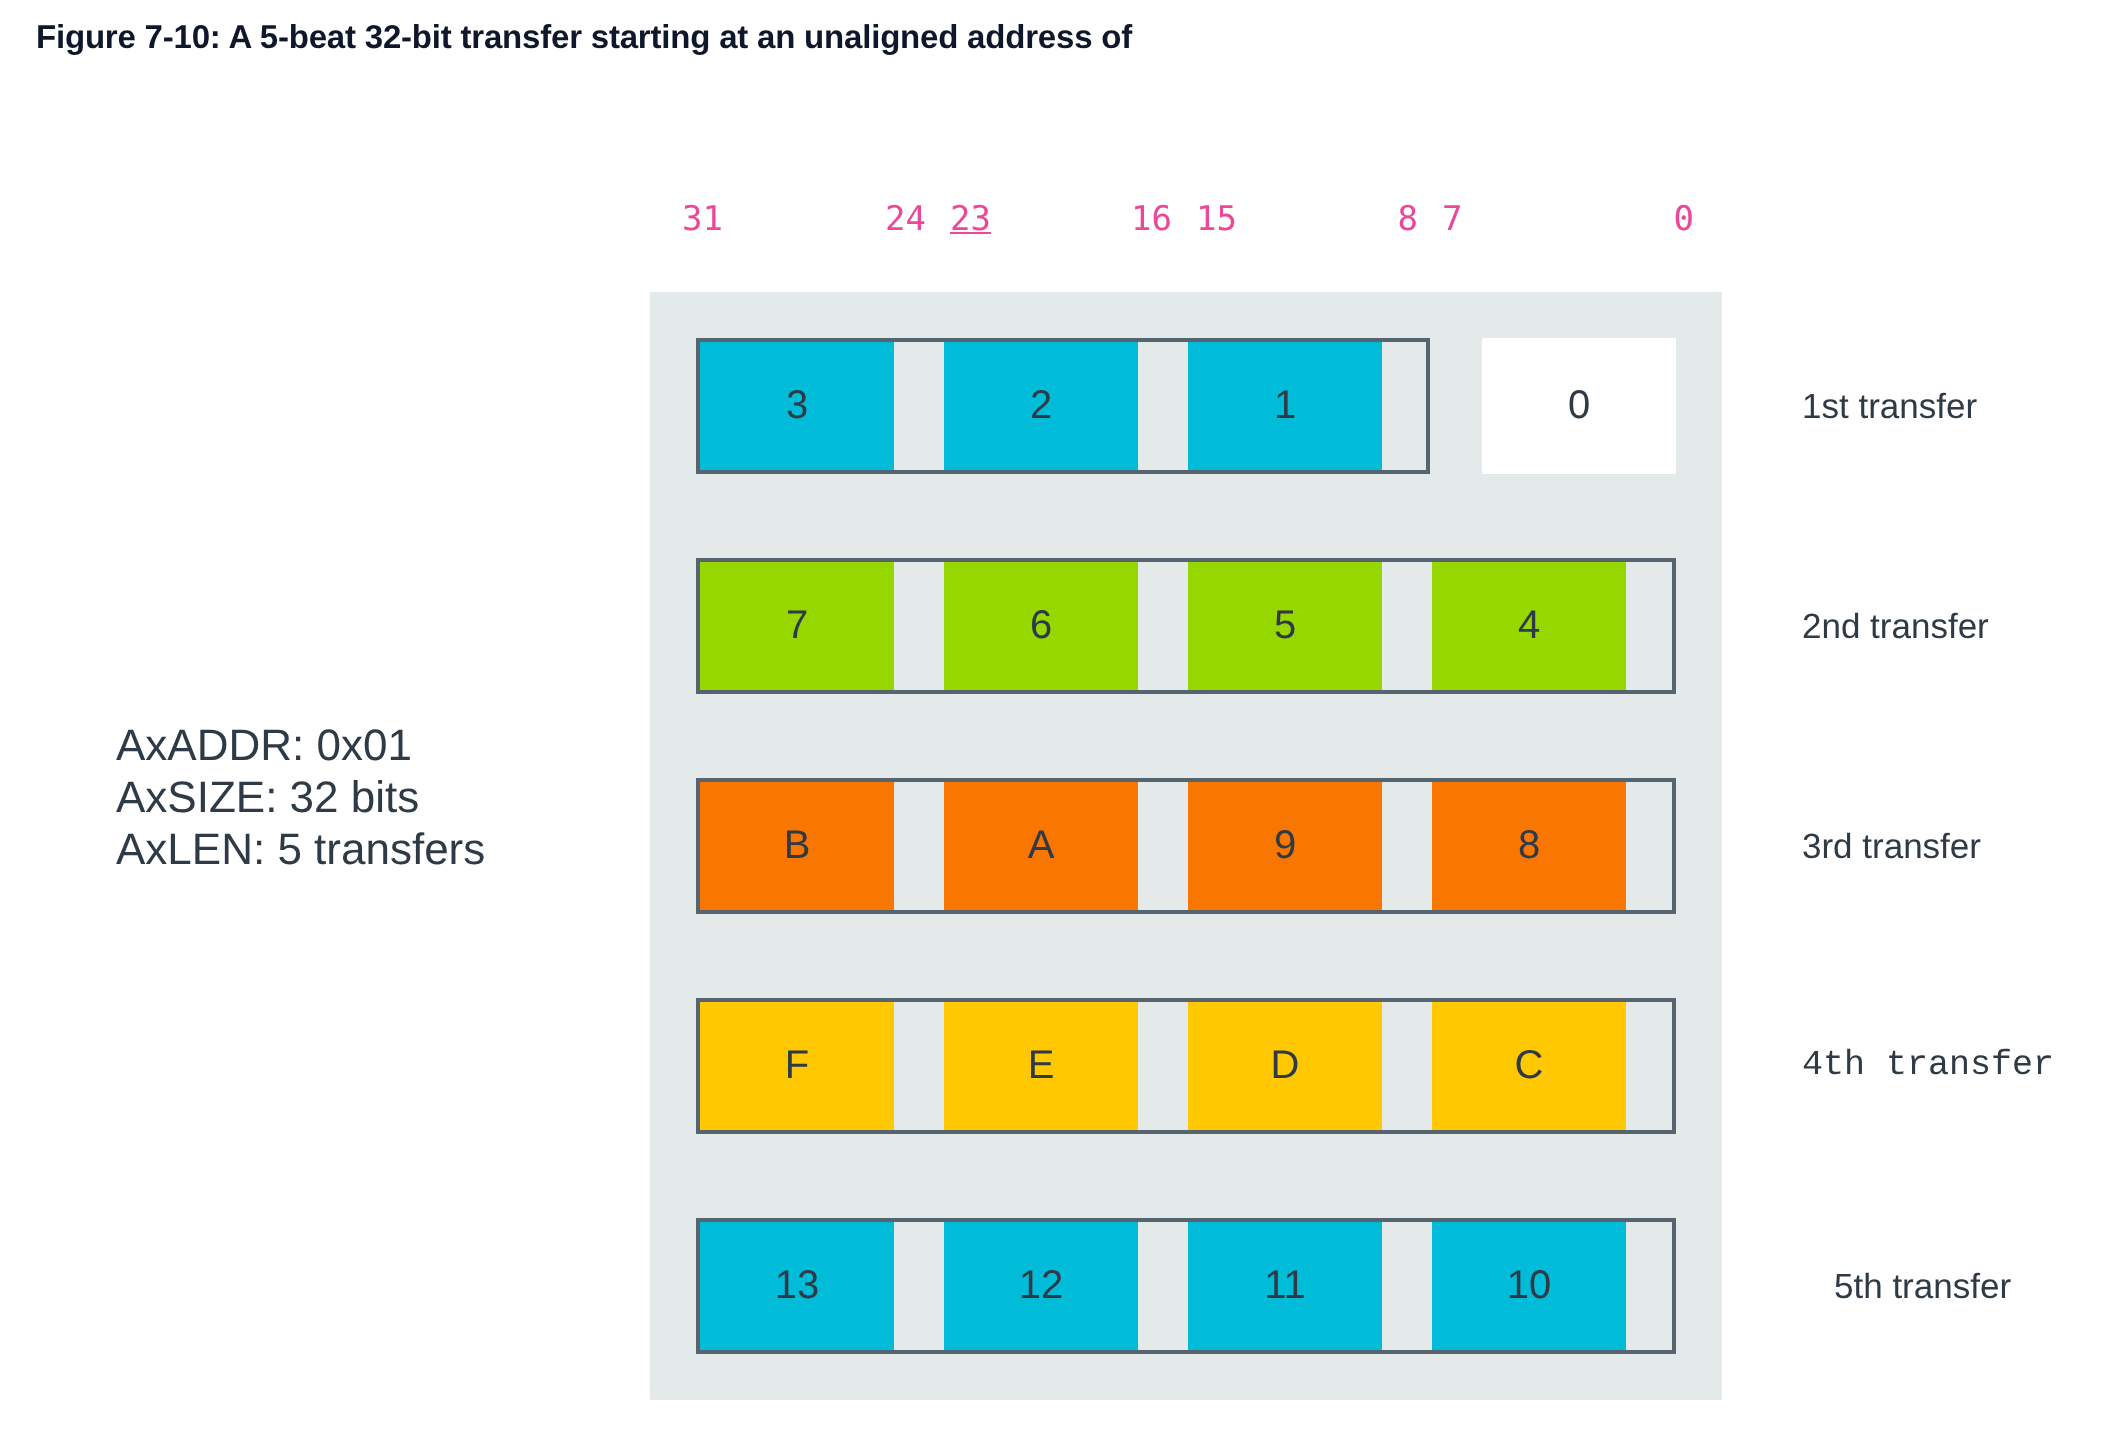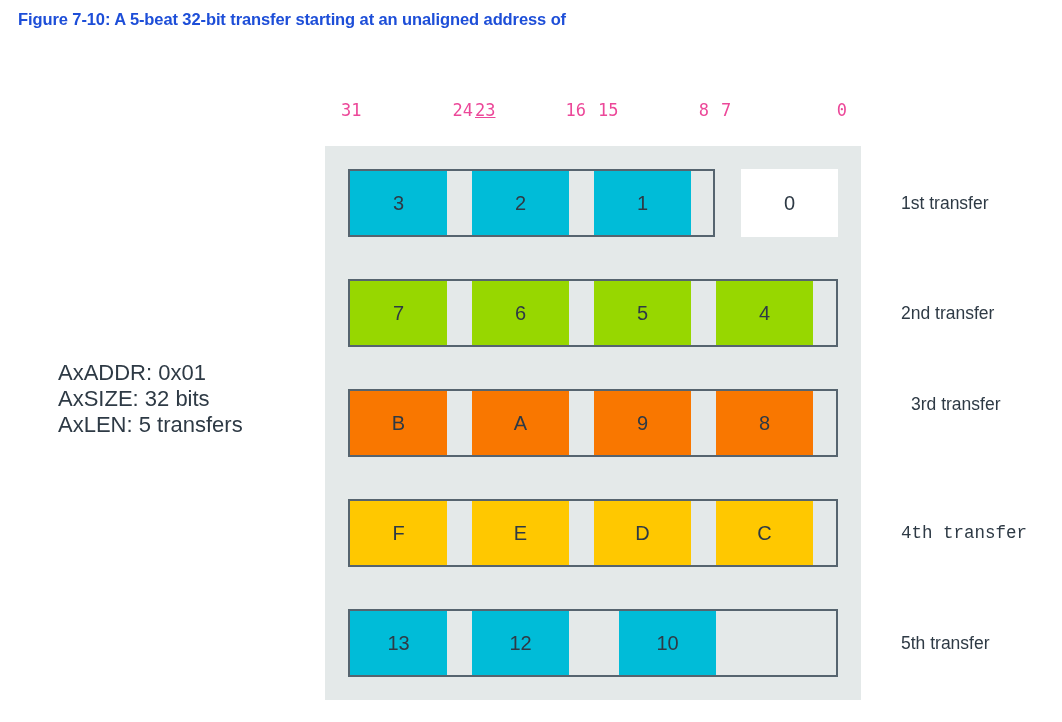--- a/index.html
+++ b/index.html
@@ -17,21 +17,21 @@
     overflow: hidden;
   }
 
   
   #figure-caption {
     position: absolute;
     left: 18px;
     top: 10px;
     font-size: 16.5px;
     font-weight: bold;
-    color: #1d4ed8;
+    color: #0f172a;
     letter-spacing: -0.1px;
     white-space: nowrap;
   }
 
   
   #bit-ruler {
     position: absolute;
     left: 341px;
     top: 100px;
     width: 506px;
@@ -128,44 +128,44 @@
   
   .transfer-label {
     position: absolute;
     left: 901px;
     font-size: 17.5px;
     color: #2e3a45;
     white-space: nowrap;
   }
   .transfer-label.r0 { top: 193px; }
   .transfer-label.r1 { top: 303px; }
-  .transfer-label.r2 { top: 394px; margin-left: 10px; }
+  .transfer-label.r2 { top: 413px; }
   .transfer-label.r3 { top: 523px; font-family: Liberation Mono, monospace; }
-  .transfer-label.r4 { top: 633px; }
+  .transfer-label.r4 { top: 633px; margin-left: 16px; }
 
   
   #params-block {
     position: absolute;
     left: 58px;
     top: 360px;
     font-size: 22px;
     line-height: 26px;
     color: #2e3a45;
     white-space: nowrap;
   }
   .param-line { display: block; }
 </style>
 </head>
 <body>
 
 <div id="figure-caption">Figure 7-10: A 5-beat 32-bit transfer starting at an unaligned address of</div>
 
 <div id="bit-ruler">
   <span class="bit-tick left" style="left:0px;">31</span>
-  <span class="bit-tick right" style="left:122px;margin-left:10px;">24</span>
+  <span class="bit-tick right" style="left:122px;">24</span>
   <span class="bit-tick left" style="left:134px;text-decoration:underline;">23</span>
   <span class="bit-tick right" style="left:245px;text-align:right;">16</span>
   <span class="bit-tick left" style="left:257px;">15</span>
   <span class="bit-tick right" style="left:368px;">8</span>
   <span class="bit-tick left" style="left:380px;">7</span>
   <span class="bit-tick right" style="left:506px;">0</span>
 </div>
 
 <div id="params-block">
   <span class="param-line">AxADDR: 0x01</span>
@@ -221,20 +221,21 @@
       <div class="lane byte amber last">C</div>
     </div>
   </div>
 
   <div class="transfer-row r4">
     <div class="lane-group full">
       <div class="lane byte cyan">13</div>
       <div class="lane gap"></div>
       <div class="lane byte cyan">12</div>
       <div class="lane gap"></div>
+      <div class="lane byte cyan">11</div>
       <div class="lane gap"></div>
       <div class="lane byte cyan last">10</div>
     </div>
   </div>
 
 </div>
 
 <div class="transfer-label r0">1st transfer</div>
 <div class="transfer-label r1">2nd transfer</div>
 <div class="transfer-label r2">3rd transfer</div>

